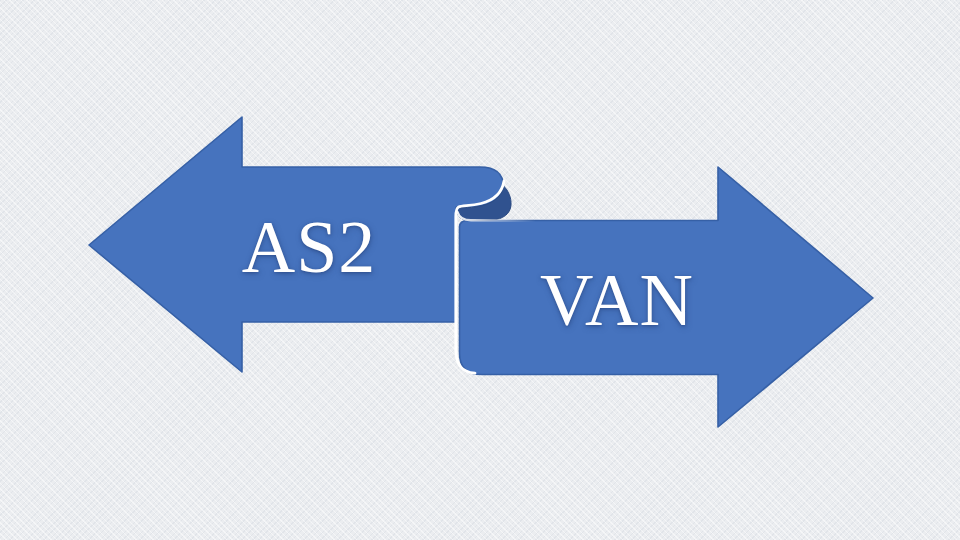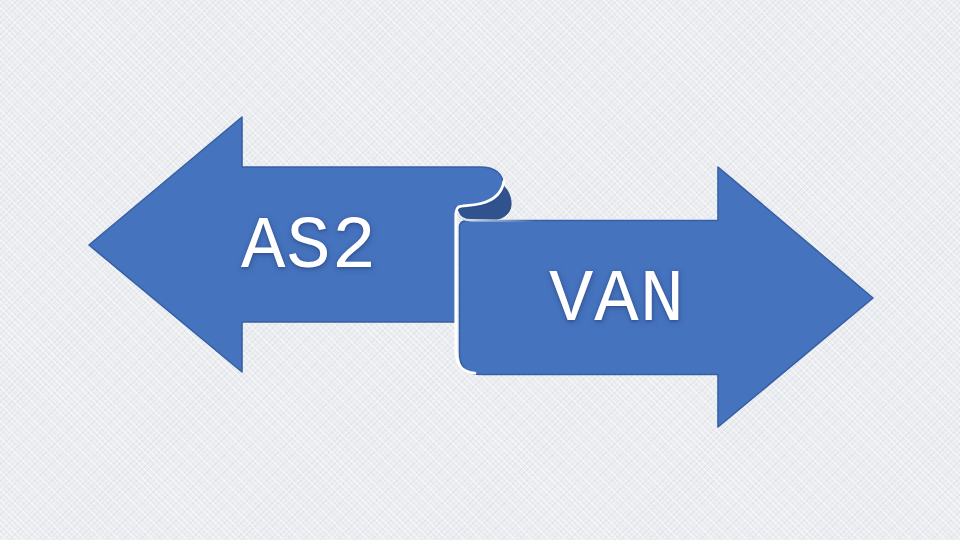--- a/index.html
+++ b/index.html
@@ -4,21 +4,21 @@
 <style>
   html,body{margin:0;padding:0;}
   .stage{
     position:relative;
     width:960px;height:540px;
     overflow:hidden;
     background-color:#EBEDF0;
     background-image:
       repeating-linear-gradient(45deg, rgba(255,255,255,.5) 0 1px, rgba(255,255,255,0) 1px 4px),
       repeating-linear-gradient(135deg, rgba(198,205,215,.28) 0 1px, rgba(198,205,215,0) 1px 4px);
-    font-family:Liberation Mono, monospace;
+    font-family:Liberation Serif, serif;
     text-align:right;
   }
   .ribbon-svg{position:absolute;left:0;top:0;}
   .arrow-label{
     position:absolute;
     transform:translate(-50%,-50%);
     color:#FFFFFF;
     font-size:74px;
     font-weight:400;
     letter-spacing:1px;

